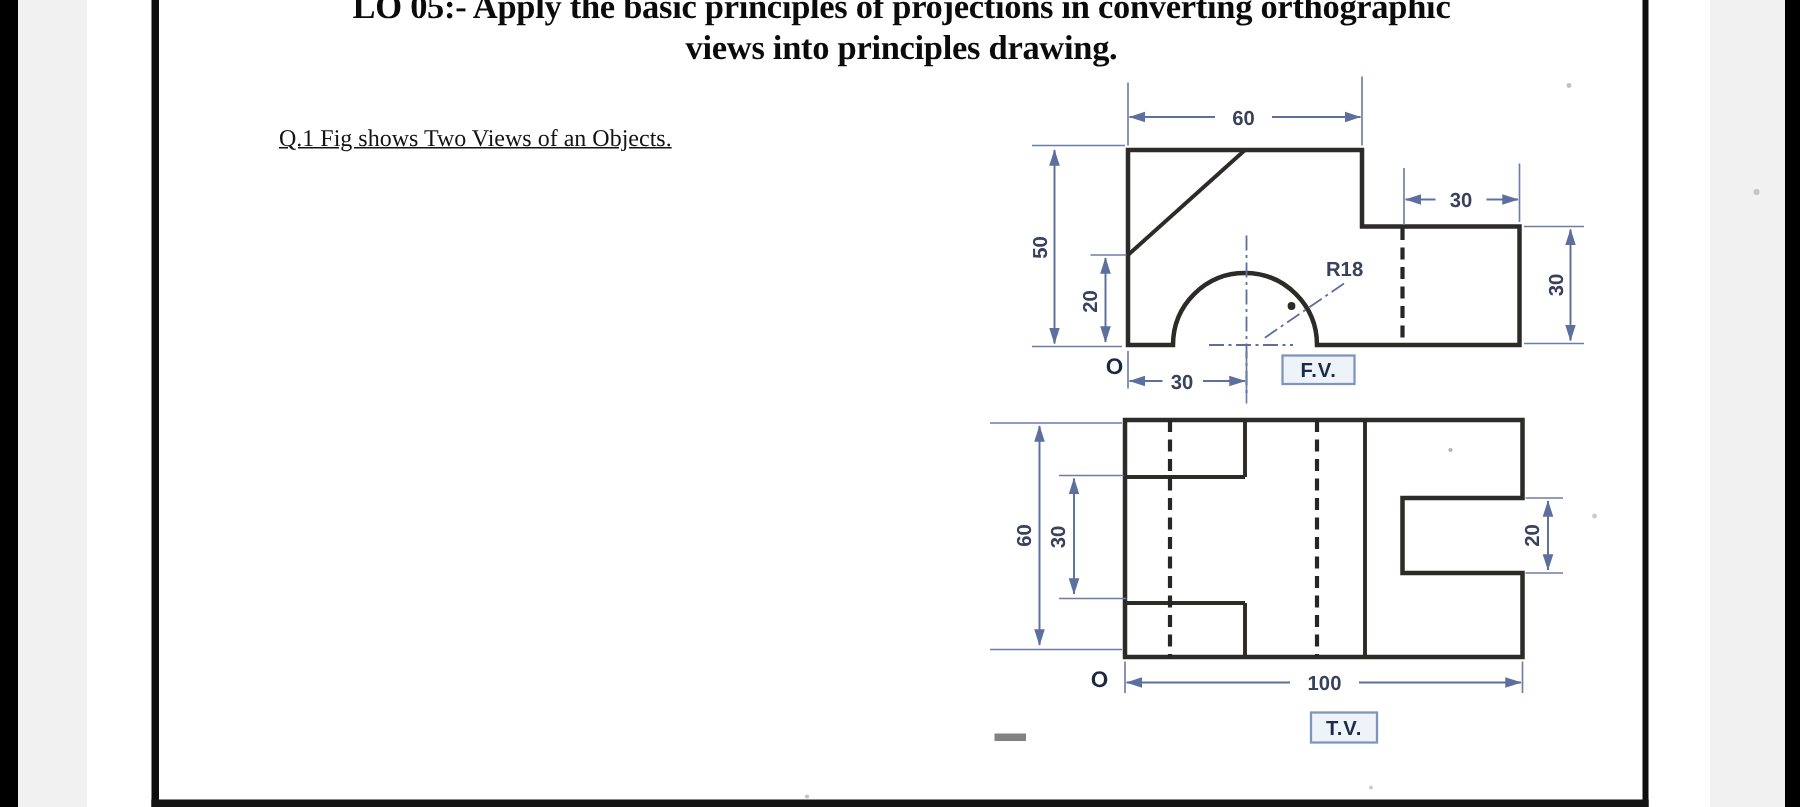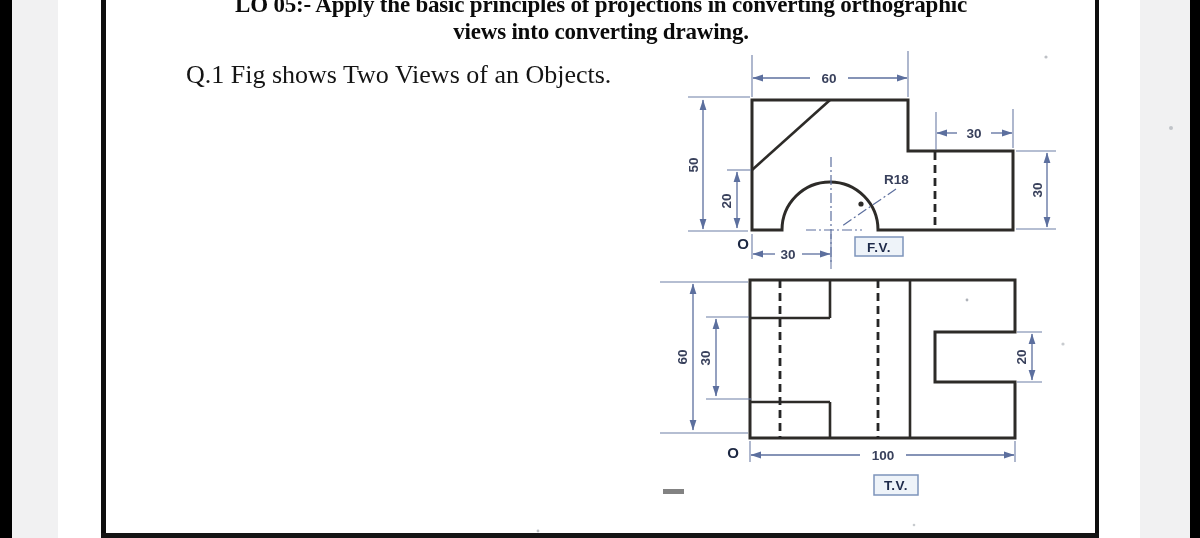--- a/index.html
+++ b/index.html
@@ -7,21 +7,21 @@
   .edge{position:absolute;top:0;height:538px;}
   .black-bar-left{left:0;width:12px;background:#000;}
   .gray-strip-left{left:12px;width:46px;background:#f1f1f2;}
   .border-line-left{left:101px;width:5px;background:#0e0e0e;}
   .border-line-right{left:1095px;width:4px;background:#0e0e0e;}
   .gray-strip-right{left:1140px;width:50px;background:#f1f1f2;}
   .black-bar-right{left:1190px;width:10px;background:#000;}
   .bottom-band{position:absolute;left:101px;top:533px;width:998px;height:5px;background:#141414;}
   .title{position:absolute;left:107px;top:-9px;width:988px;text-align:center;
          font-weight:bold;font-size:23px;line-height:27px;color:#0b0b0b;letter-spacing:-0.2px;}
-  .question{position:absolute;left:186px;top:60px;font-size:26px;line-height:29px;color:#141414;}
+  .question{position:absolute;left:186px;top:78px;font-size:16px;line-height:29px;color:#141414;text-decoration:underline;}
   svg{position:absolute;left:0;top:0;}
   svg text{font-family:"Liberation Sans",sans-serif;font-weight:bold;fill:#39415c;font-size:13.5px;}
   svg text.origin{fill:#1c2742;font-size:15px;}
   svg text.viewlabel{fill:#1e2a4a;font-size:13.5px;letter-spacing:0.5px;}
   .obj{stroke:#2d2b28;stroke-width:3;fill:none;stroke-linejoin:miter;}
   .obj2{stroke:#2d2b28;stroke-width:2.6;fill:none;}
   .hid{stroke:#262626;stroke-width:2.8;fill:none;stroke-dasharray:8 5;}
   .dim{stroke:#5c6f9e;stroke-width:1.3;fill:none;}
   .ext{stroke:#6d7ea6;stroke-width:1.1;fill:none;}
   .cl{stroke:#5c6f9e;stroke-width:1.2;fill:none;stroke-dasharray:10 3 2 3;}
@@ -35,21 +35,21 @@
   <div class="edge black-bar-left"></div>
   <div class="edge gray-strip-left"></div>
   <div class="edge border-line-left"></div>
   <div class="edge border-line-right"></div>
   <div class="edge gray-strip-right"></div>
   <div class="edge black-bar-right"></div>
   <div class="bottom-band"></div>
 
   <div class="title">
     <div>LO 05:- Apply the basic principles of projections in converting orthographic</div>
-    <div>views into converting drawing.</div>
+    <div>views into principles drawing.</div>
   </div>
 
   <div class="question">
     <div>Q.1 Fig shows Two Views of an Objects.</div>
   </div>
 
   <svg width="1200" height="538" viewBox="0 0 1200 538">
     <defs>
       <marker id="ar" viewBox="0 0 10 10" refX="9.5" refY="5" markerWidth="8.5" markerHeight="8.5" orient="auto-start-reverse">
         <path d="M0,1.8 L10,5 L0,8.2 Z" fill="#5c6f9e"></path>

